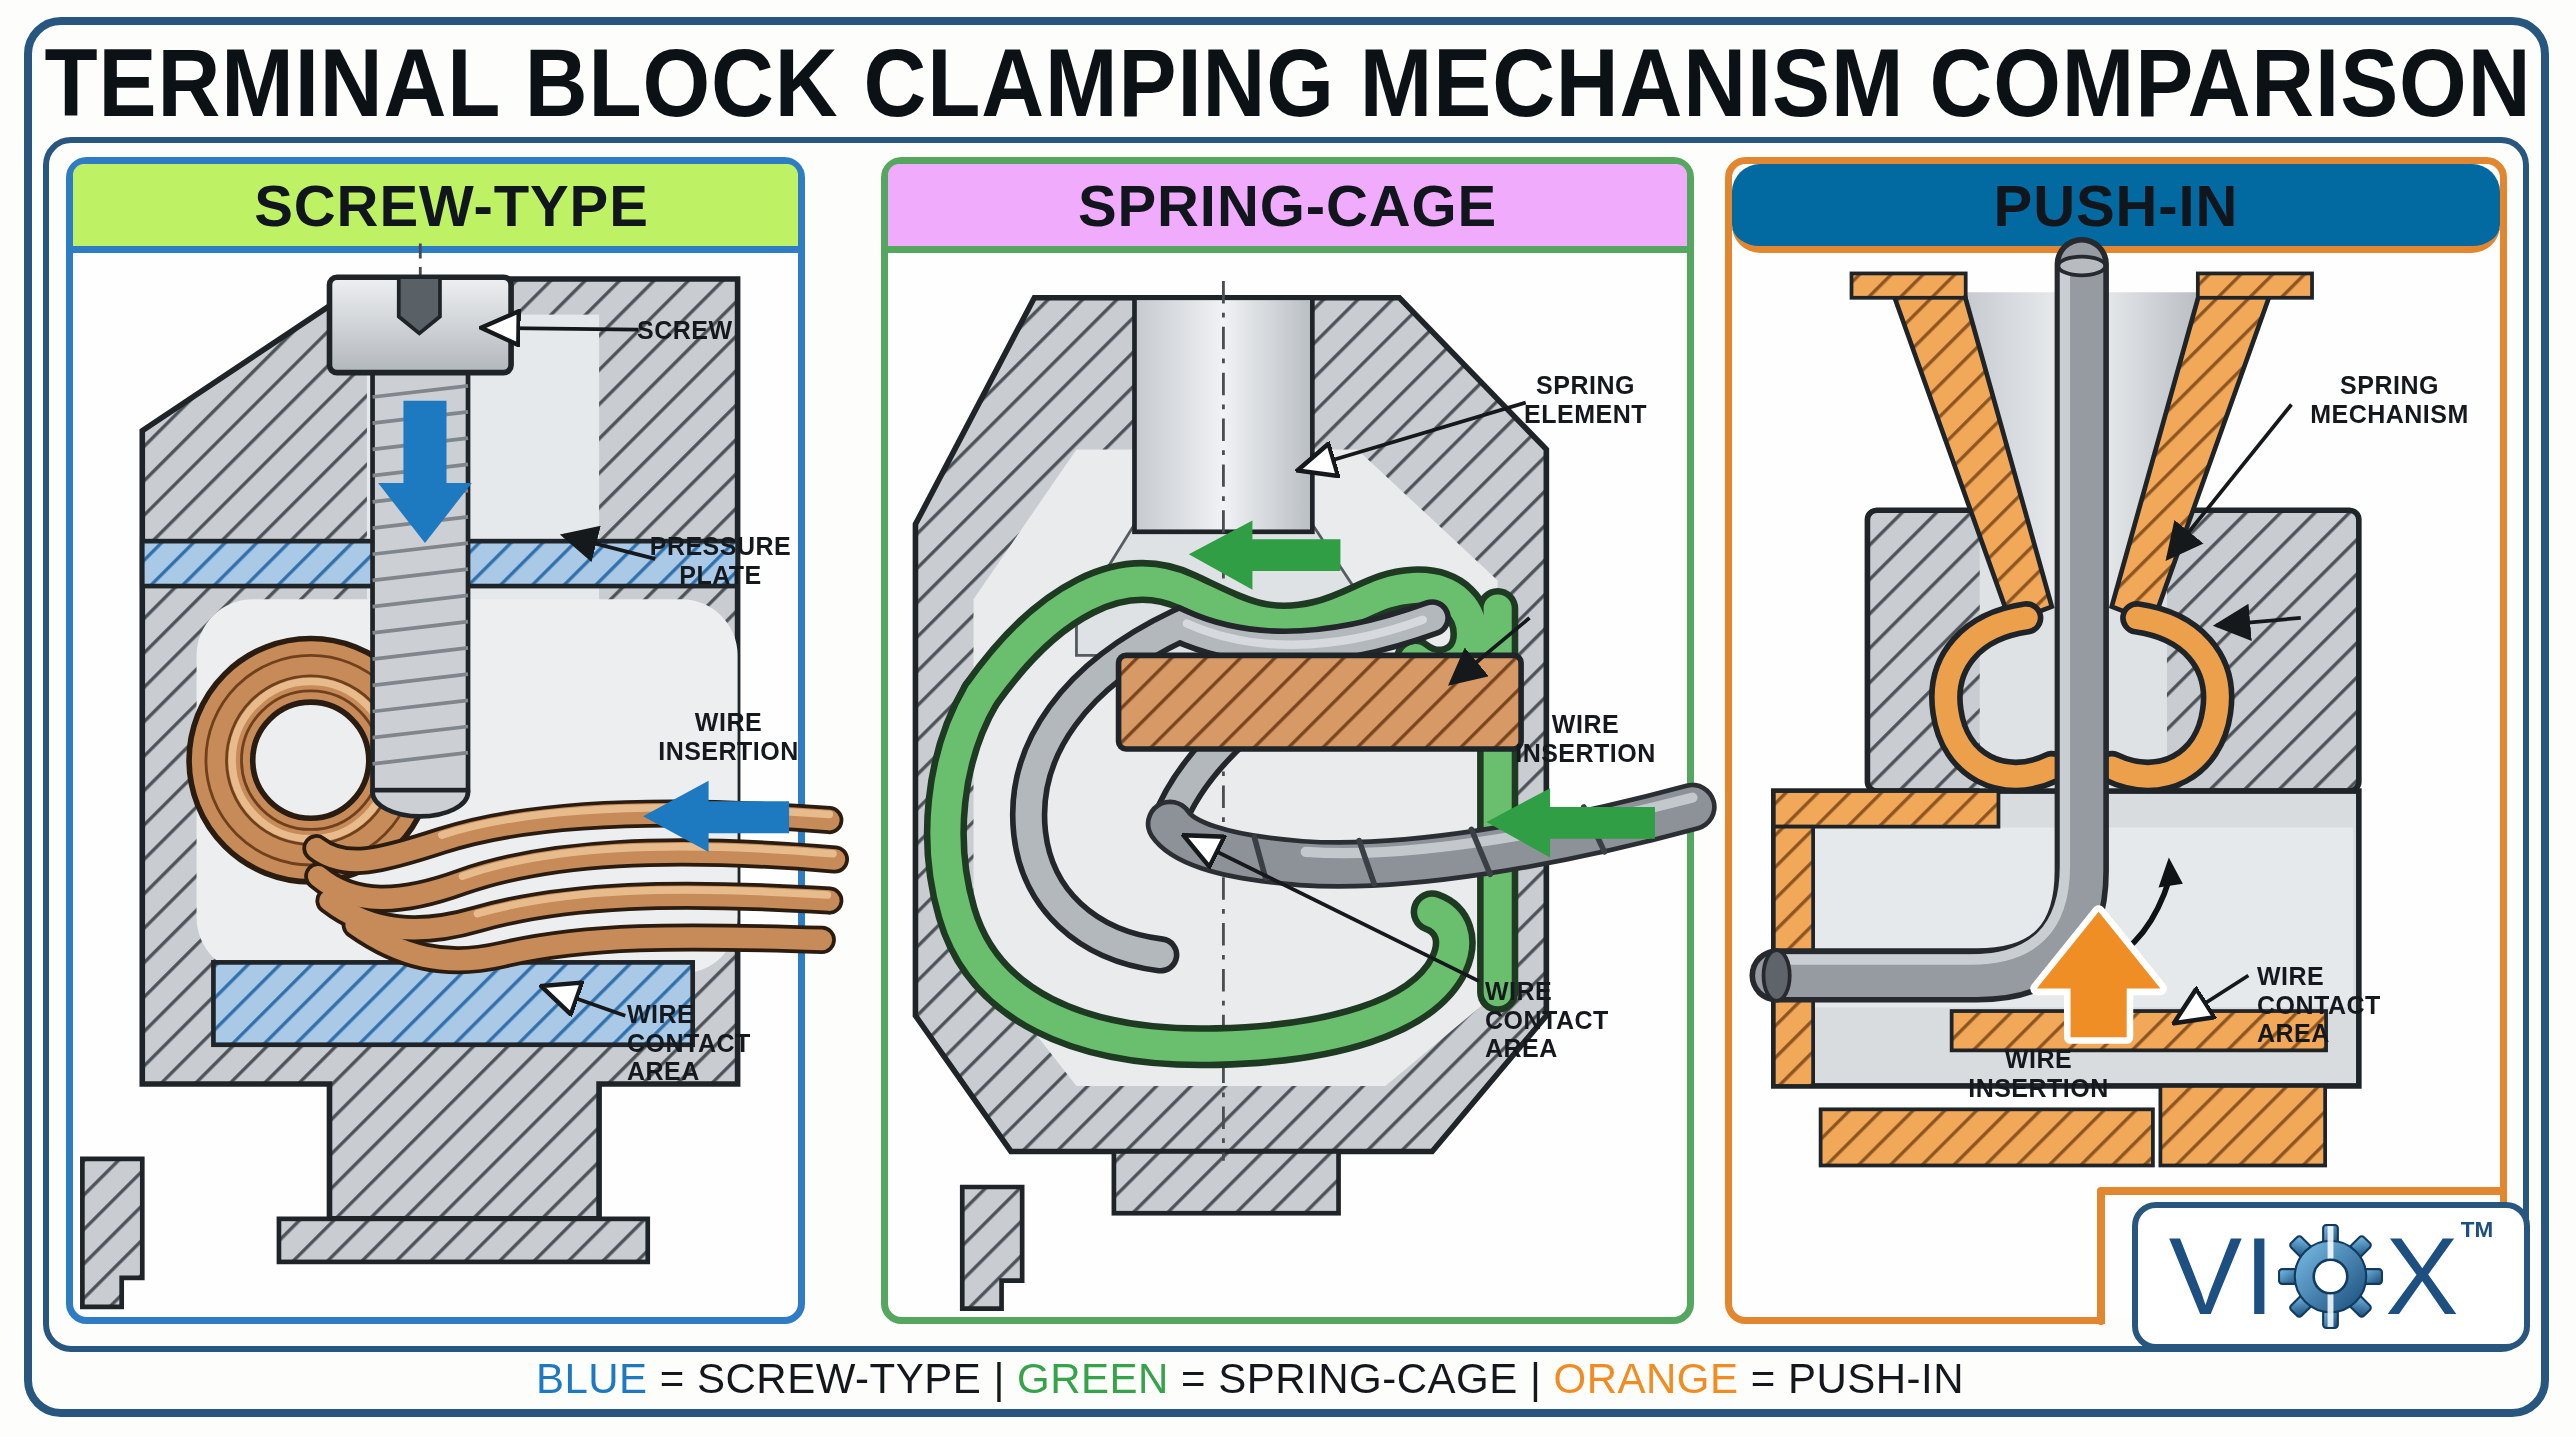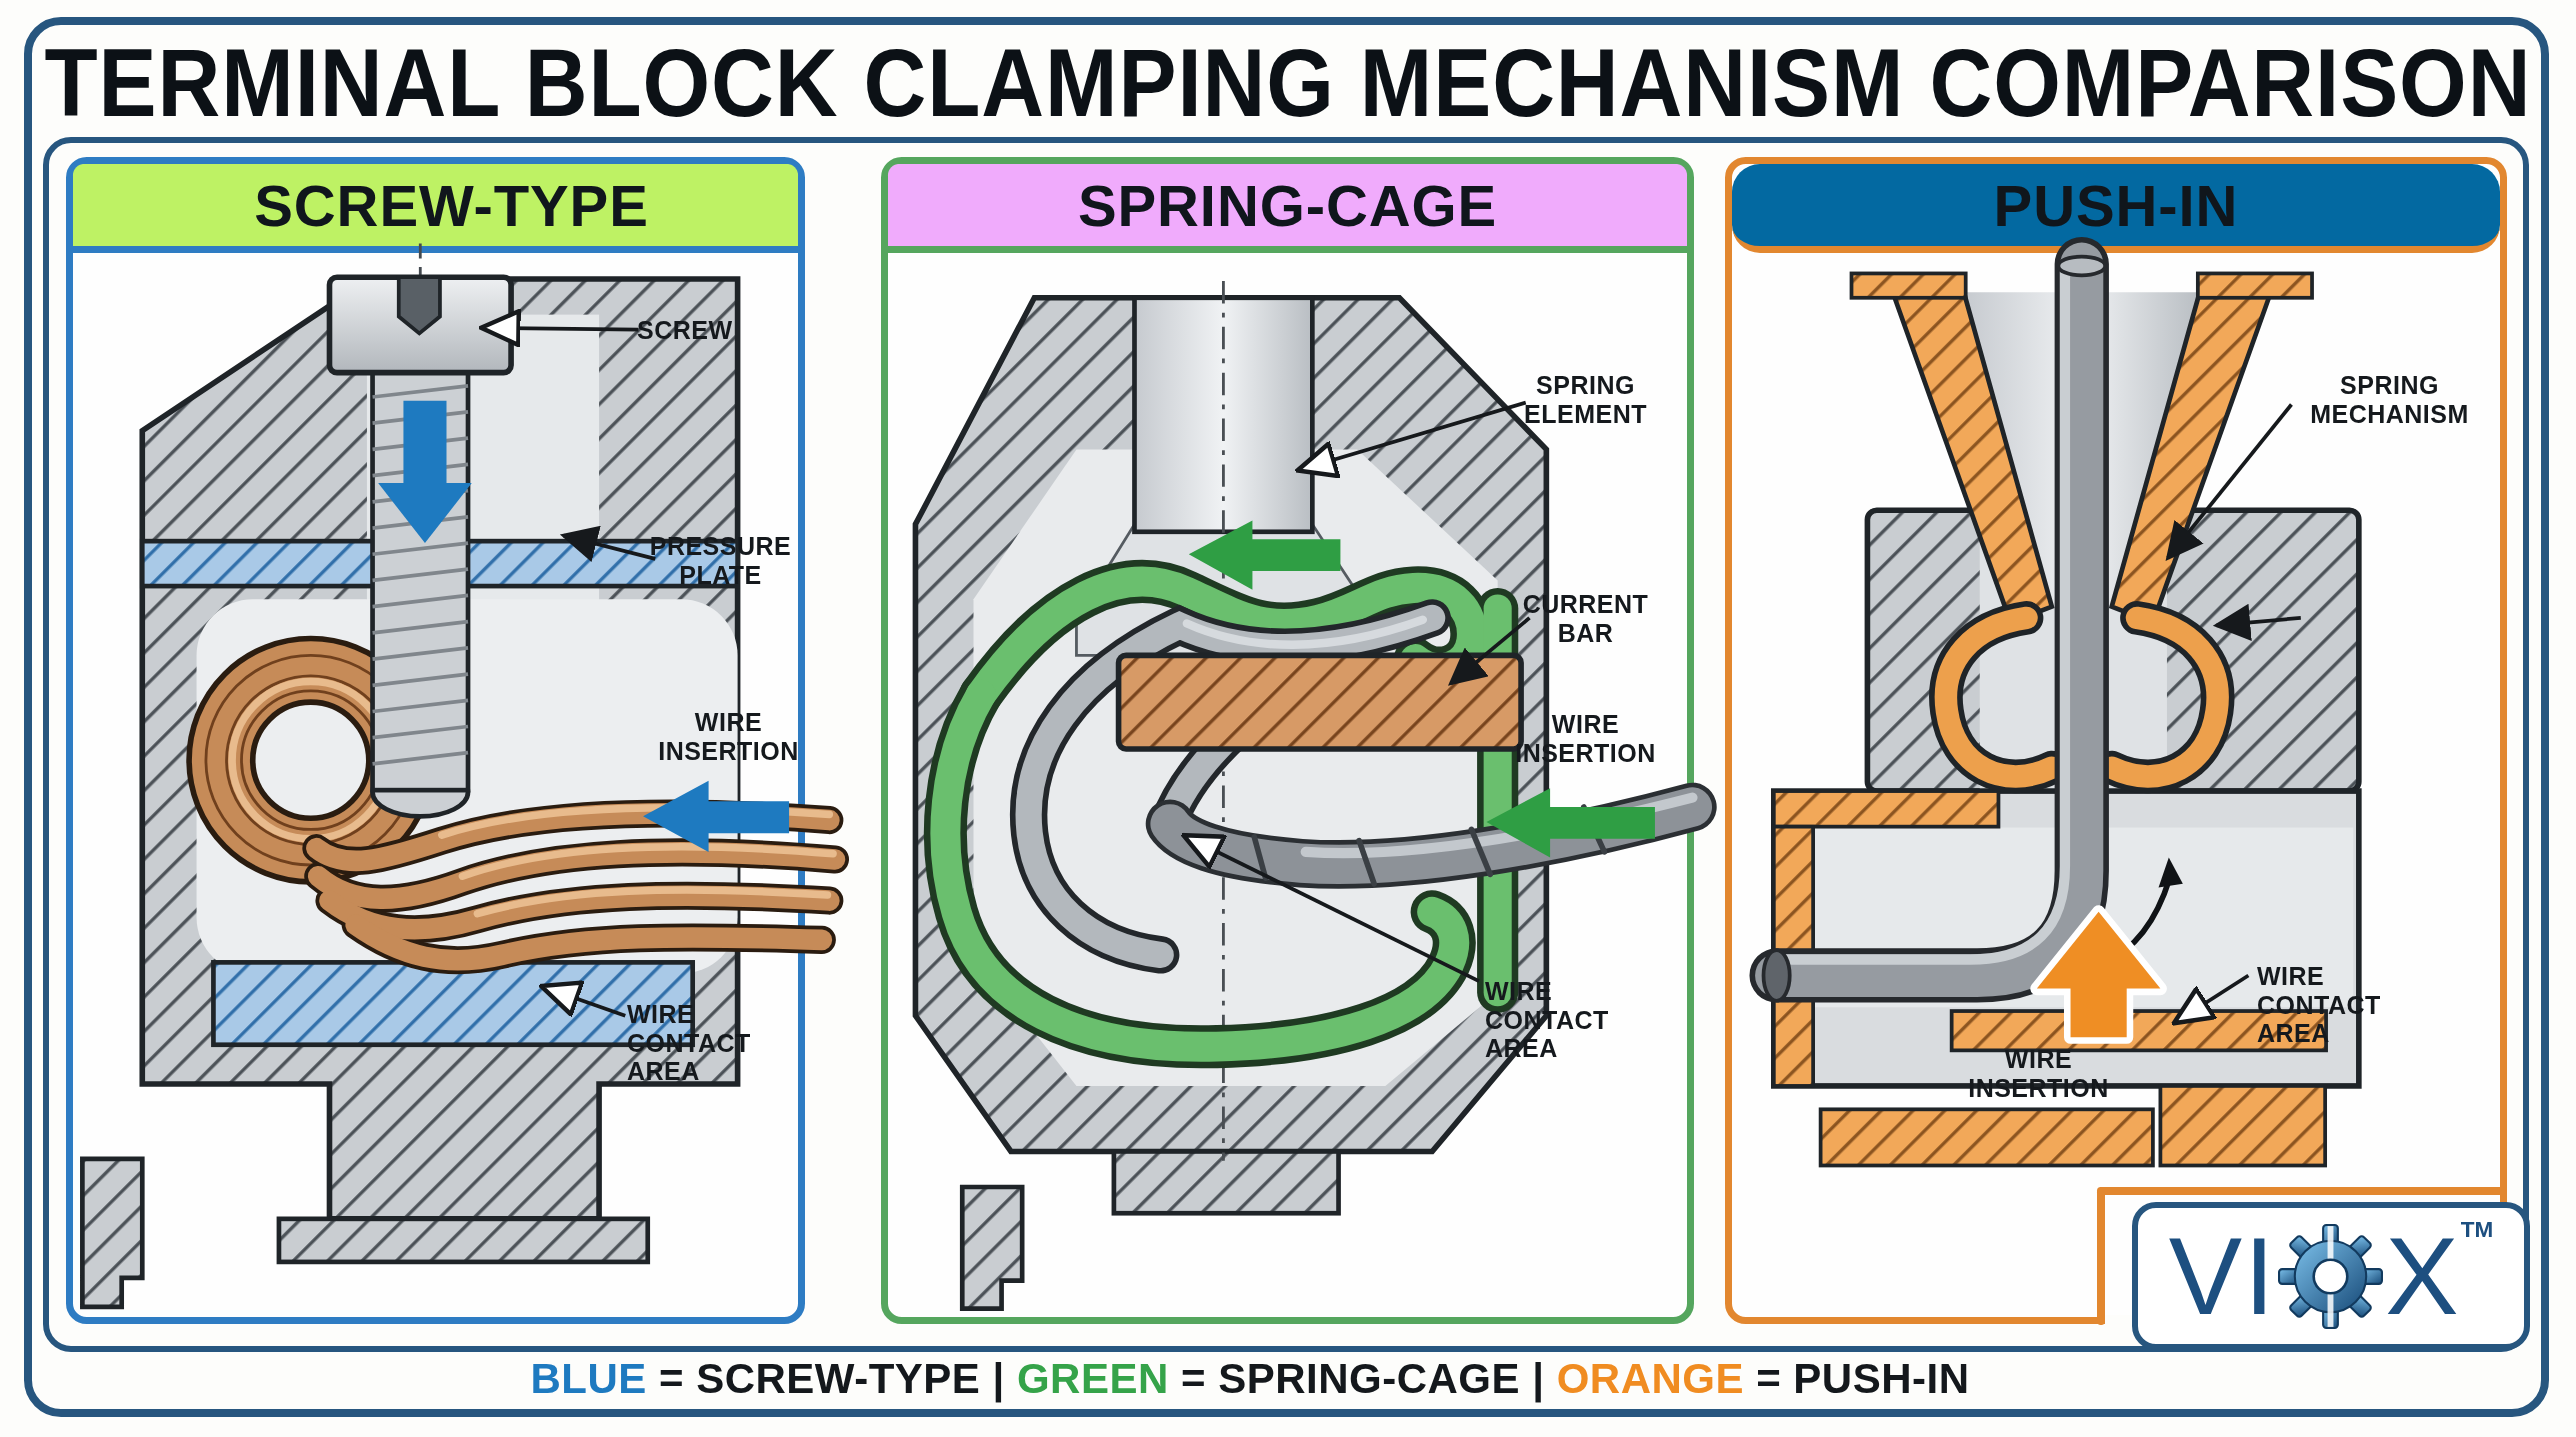--- a/index.html
+++ b/index.html
@@ -21,21 +21,21 @@
          font-size:58px;font-weight:bold;color:#10161c;letter-spacing:0.9px;
          border-radius:11.2px 11.2px 0 0;border-bottom:7.5px solid;}
   .panel-blue .panel-header{background:#bef264;border-bottom-color:#2e7cc3;padding-left:32px;}
   .panel-green .panel-header{background:#f0abfc;border-bottom-color:#55a65e;}
   .panel-orange .panel-header{background:#0369a1;border-bottom-color:#e2872f;border-radius:28px;}
   .artwork{position:absolute;left:0;top:0;width:2576px;height:1438px;pointer-events:none;}
   .diagram-label{position:absolute;font-weight:bold;font-size:25px;line-height:1.14;
          letter-spacing:0.5px;color:#15191d;white-space:pre-line;}
   .lbl-center{text-align:center;width:281px;}
   .legend{position:absolute;left:0;top:1355px;width:2500px;text-align:center;
-         font-size:42px;font-weight:bold;letter-spacing:0.5px;color:#14181c;white-space:nowrap;}
+         font-size:42px;font-weight:normal;letter-spacing:0.5px;color:#14181c;white-space:nowrap;}
   
   .notch-v{position:absolute;left:2097px;top:1187px;width:8.4px;height:138px;background:#e2872f;border-radius:3.7px;}
   .notch-h{position:absolute;left:2097px;top:1187px;width:404px;height:8.4px;background:#e2872f;border-radius:5.6px 0 0 0;}
   .notch-patch{position:absolute;left:2105px;top:1315px;width:32px;height:13px;background:#fdfdfb;}
   .logo-box{position:absolute;left:2132px;top:1202px;width:398px;height:148px;background:#ffffff;
          border:6.6px solid #27567f;border-radius:24px;box-sizing:border-box;
          display:flex;align-items:center;justify-content:center;}
   .logo-text{font-size:110px;font-weight:normal;color:#1d4f80;letter-spacing:1.9px;line-height:1;}
   .logo-gear{width:105px;height:105px;margin:0 1.9px;}
   .logo-tm{font-size:22.5px;font-weight:bold;color:#1d4f80;align-self:flex-start;margin-top:9px;}
@@ -270,22 +270,20 @@
   <div class="diagram-label lbl-center" style="left:580px;top:532px;">PRESSURE
 PLATE</div>
   <div class="diagram-label lbl-center" style="left:588px;top:708px;">WIRE
 INSERTION</div>
   <div class="diagram-label" style="left:627px;top:1000px;">WIRE
 CONTACT
 AREA</div>
 
   <div class="diagram-label lbl-center" style="left:1445px;top:371px;">SPRING
 ELEMENT</div>
-  <div class="diagram-label lbl-center" style="left:1445px;top:590px;">CURRENT
-BAR</div>
   <div class="diagram-label lbl-center" style="left:1445px;top:710px;">WIRE
 INSERTION</div>
   <div class="diagram-label" style="left:1485px;top:977px;">WIRE
 CONTACT
 AREA</div>
 
   <div class="diagram-label lbl-center" style="left:2249px;top:371px;">SPRING
 MECHANISM</div>
   <div class="diagram-label" style="left:2257px;top:962px;">WIRE
 CONTACT

